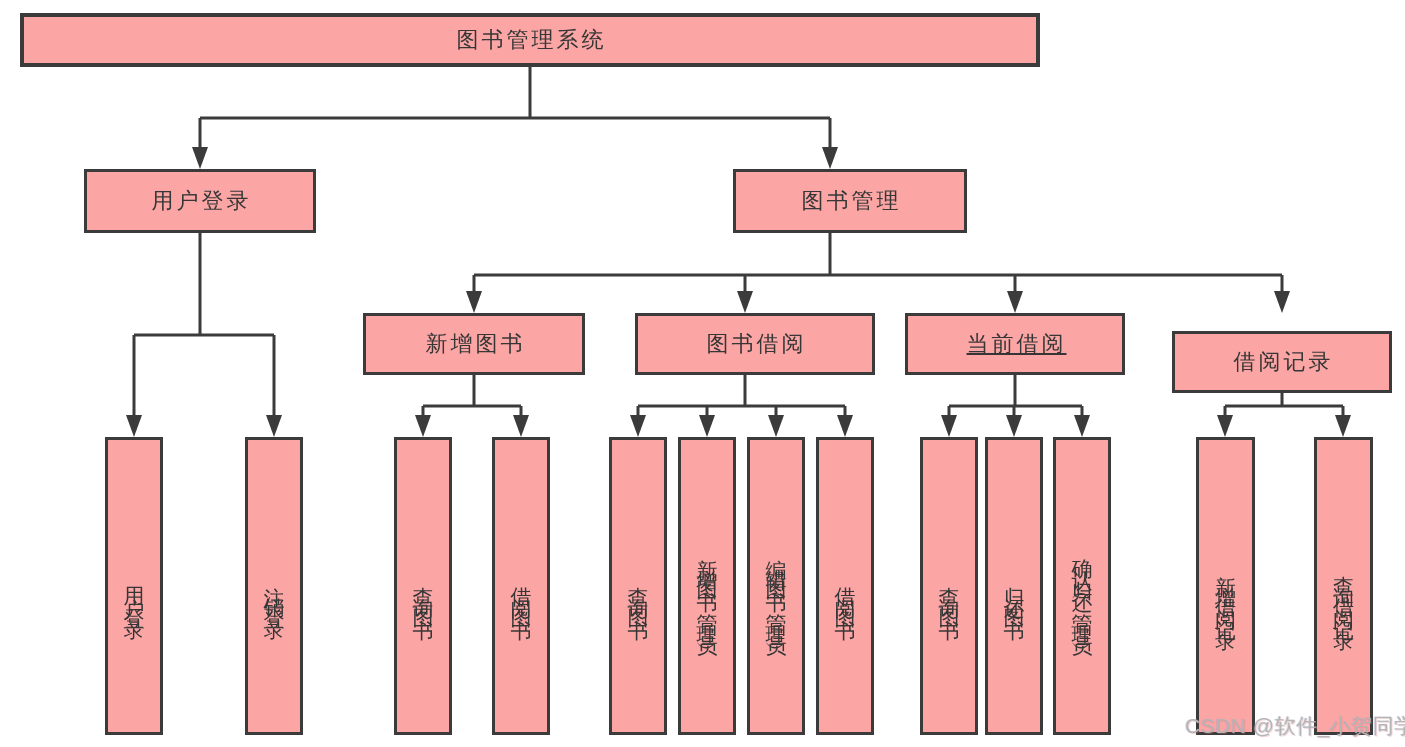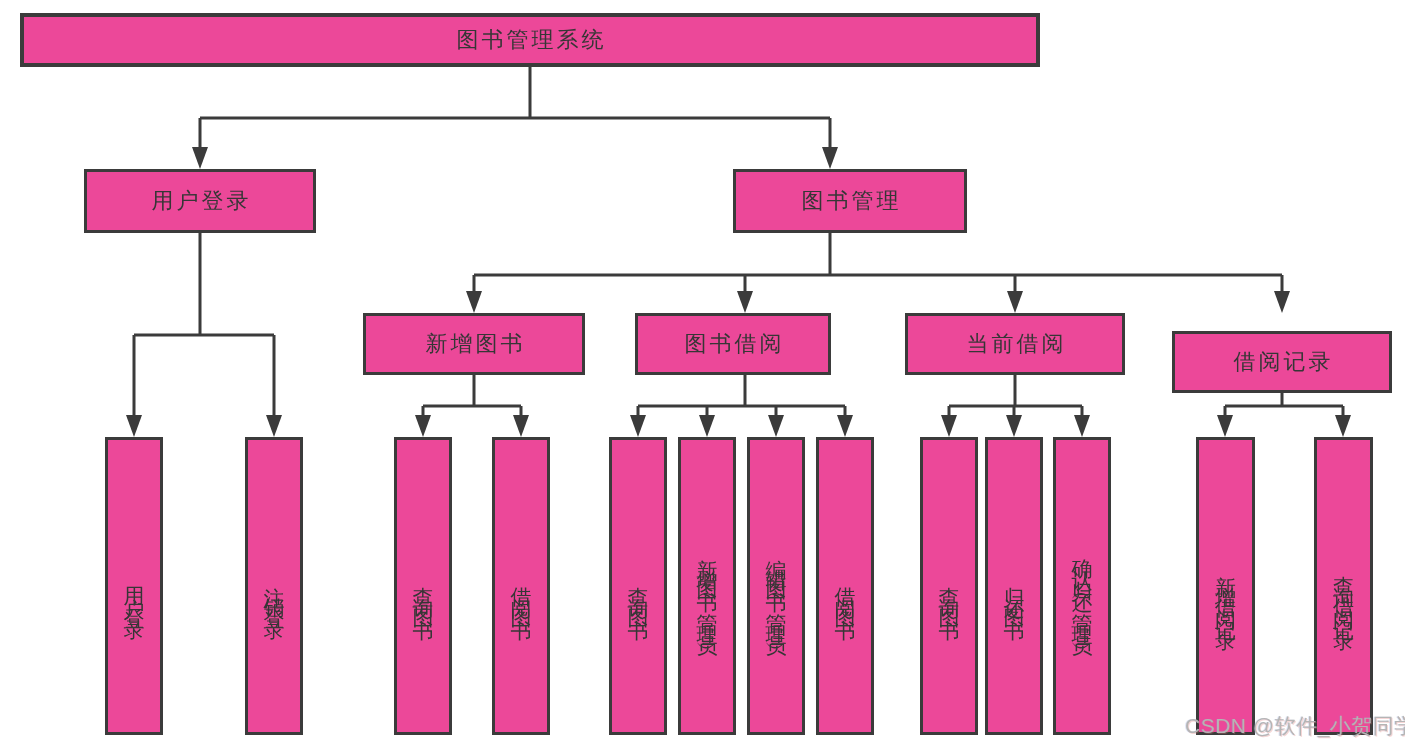--- a/index.html
+++ b/index.html
@@ -13,21 +13,21 @@
   }
   .stage svg.wires {
     position: absolute;
     left: 0; top: 0;
     width: 1405px; height: 747px;
   }
   .box {
     position: absolute;
     box-sizing: border-box;
     border: 3px solid #3b3b3b;
-    background: #ec4899;
+    background: #fca5a5;
     display: flex;
     align-items: center;
     justify-content: center;
     color: #363636;
   }
   .box.root { border-width: 4px; }
   .box.h {
     font-size: 22px;
     letter-spacing: 3px;
     padding-left: 3px;
@@ -116,22 +116,22 @@
       <polygon points="1343,437 1335,415 1351,415"></polygon>
     </g>
   </svg>
 
   <div class="box h root" style="left:20px; top:13px; width:1020px; height:54px;">图书管理系统</div>
 
   <div class="box h" style="left:84px; top:169px; width:232px; height:64px;">用户登录</div>
   <div class="box h" style="left:713px; top:169px; width:234px; height:64px;margin-left:20px;">图书管理</div>
 
   <div class="box h" style="left:363px; top:313px; width:222px; height:62px;">新增图书</div>
-  <div class="box h" style="left:635px; top:313px; width:196px; height:62px;">图书借阅</div>
-  <div class="box h" style="left:905px; top:313px; width:220px; height:62px;">当前借阅</div>
+  <div class="box h" style="left:635px; top:313px; width:240px; height:62px;">图书借阅</div>
+  <div class="box h" style="left:905px; top:313px; width:220px; height:62px;text-decoration:underline;">当前借阅</div>
   <div class="box h" style="left:1172px; top:331px; width:220px; height:62px;">借阅记录</div>
 
   <div class="box v" style="left:105px; top:437px; width:58px; height:298px;">
     <span class="vtext">用户登录</span>
   </div>
   <div class="box v" style="left:245px; top:437px; width:58px; height:298px;">
     <span class="vtext">注销登录</span>
   </div>
 
   <div class="box v" style="left:394px; top:437px; width:58px; height:298px;">

